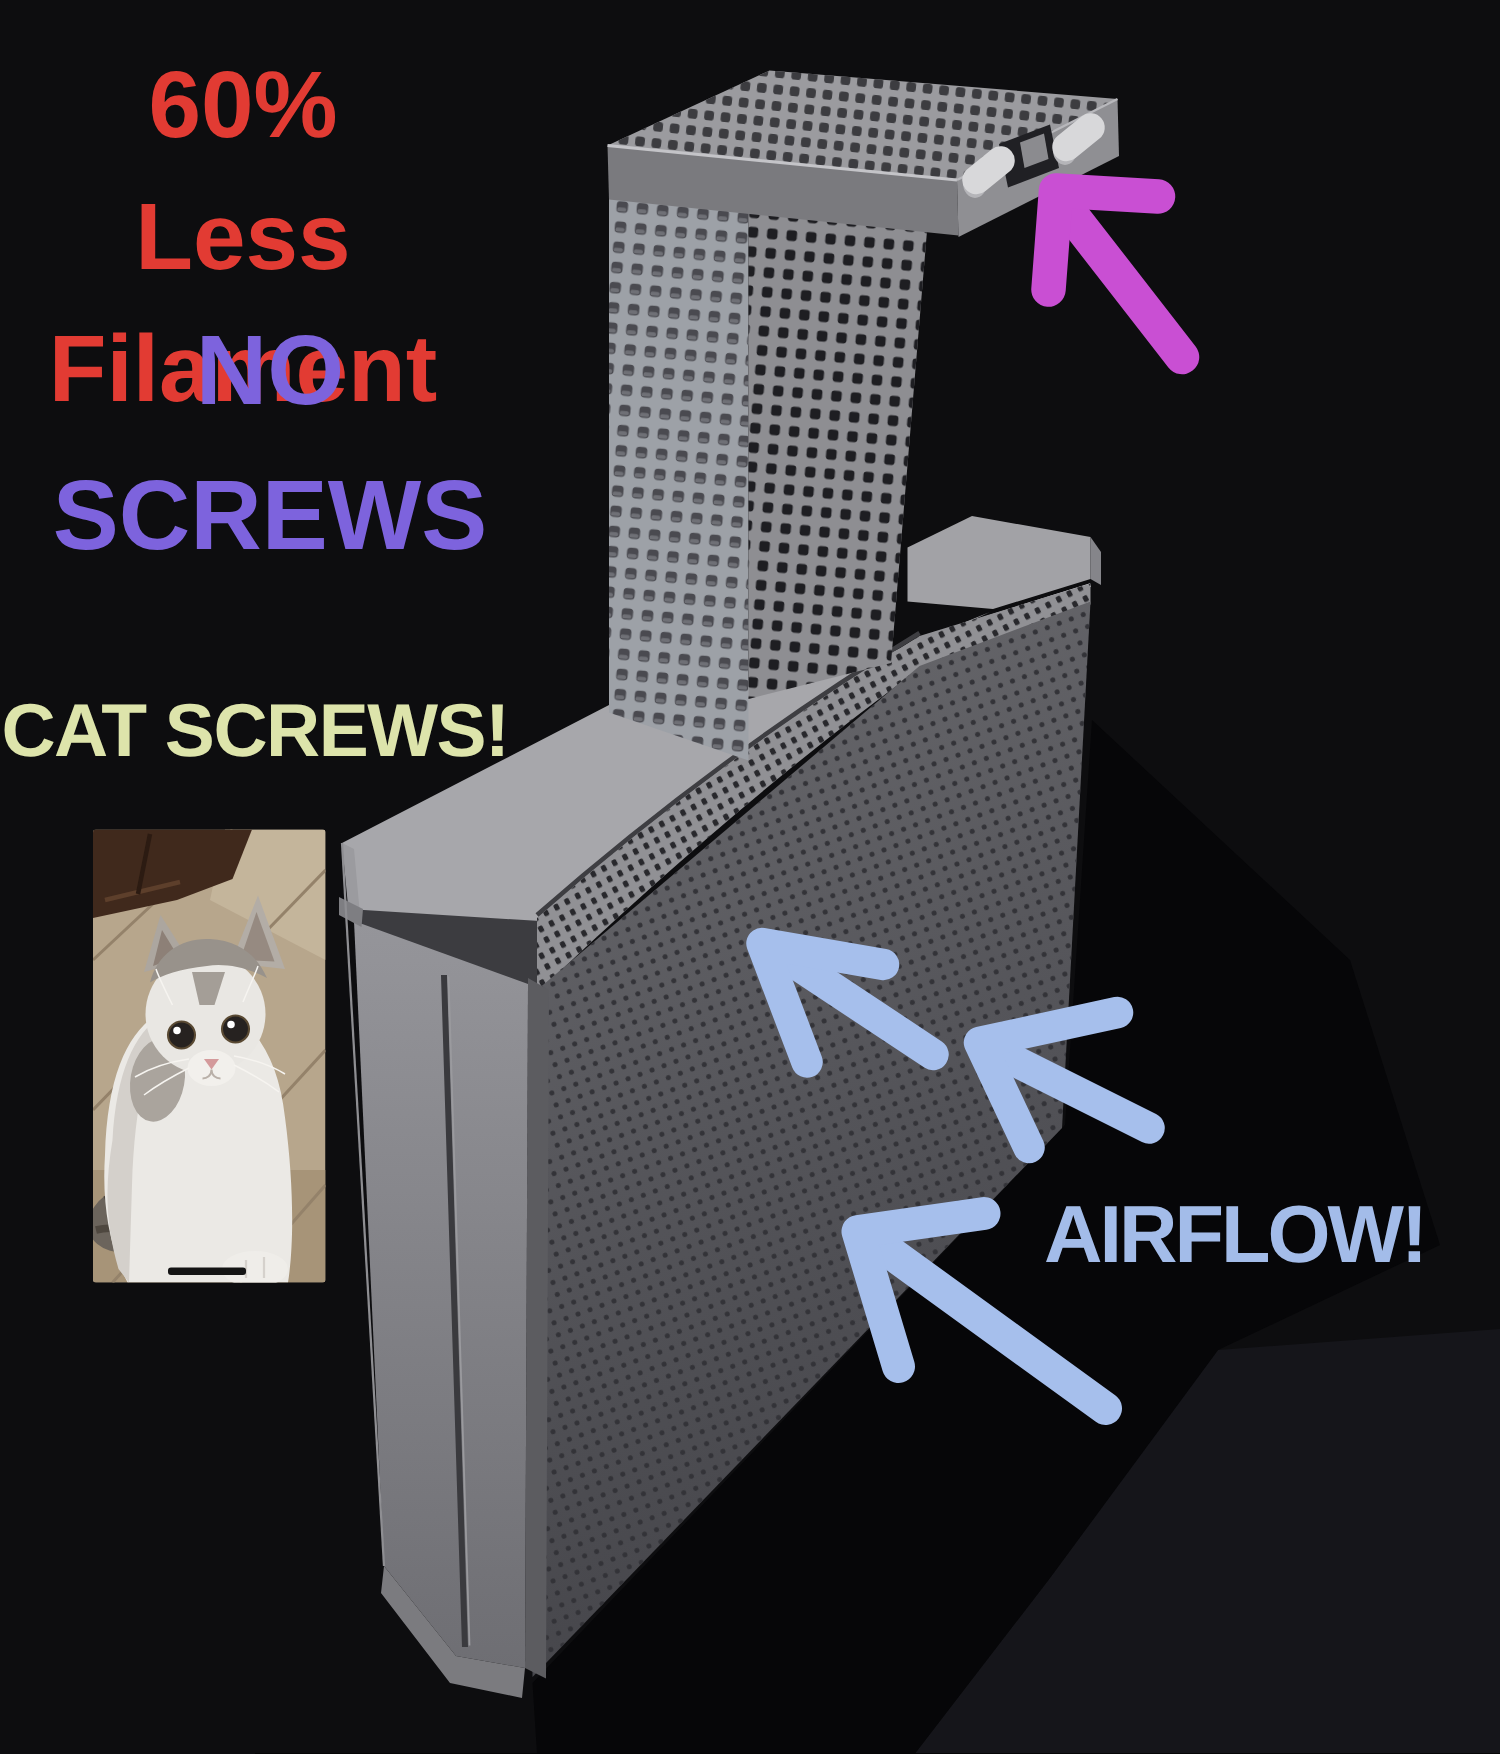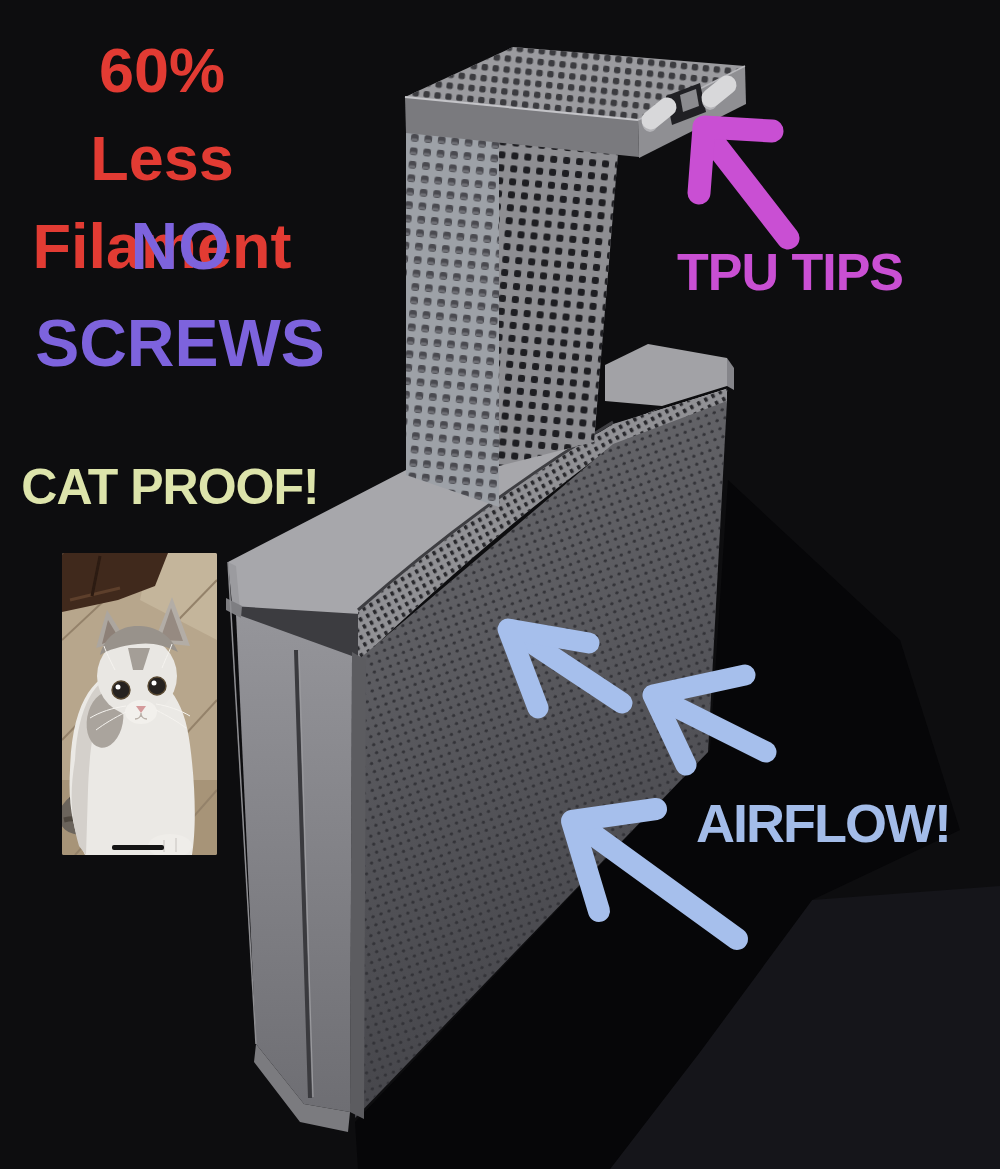--- a/index.html
+++ b/index.html
@@ -174,17 +174,16 @@
       <path d="M737,939 L577,823"></path>
       <path d="M656,809 L572,821 L599,911"></path>
     </g>
   </g>
 </svg>
 
 <div class="label label-filament">60% Less
 Filament</div>
 <div class="label label-noscrews">NO
 SCREWS</div>
-<div class="label label-catproof">CAT PROOF!</div>
-<div class="label label-tputips">TPU TIPS</div>
+<div class="label label-catproof">CAT SCREWS!</div>
 <div class="label label-airflow">AIRFLOW!</div>
 
 </div>
 
 </body></html>

